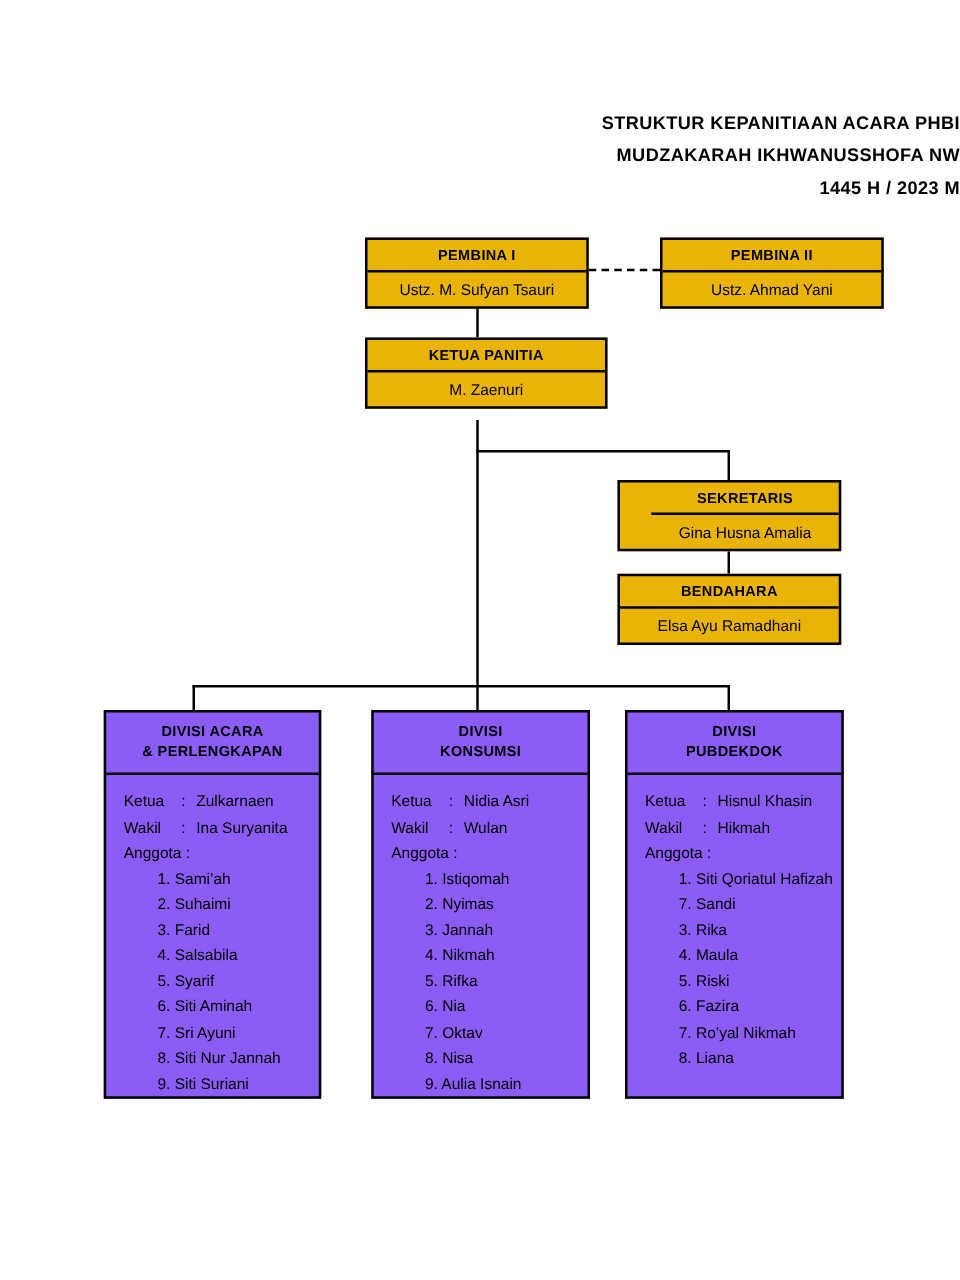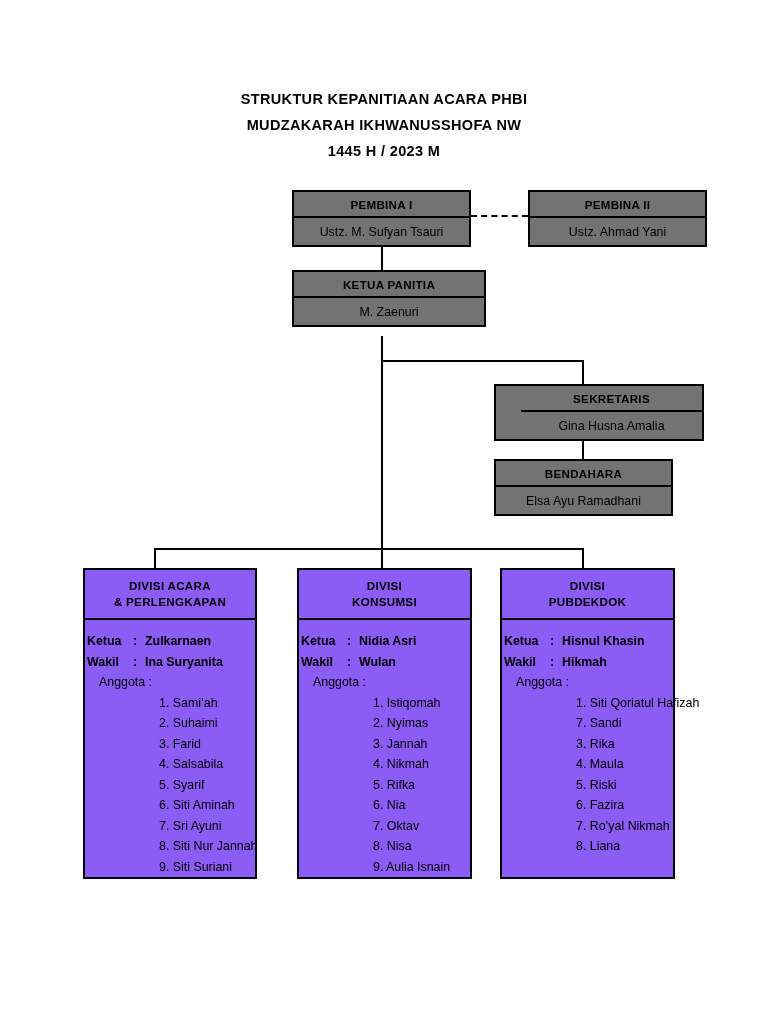--- a/index.html
+++ b/index.html
@@ -15,36 +15,36 @@
     font-family: "Liberation Sans", sans-serif;
     color: #000000;
   }
 
   
   .title-block {
     position: absolute;
     left: 0;
     top: 86px;
     width: 768px;
-    text-align: center;
+    text-align: right;
   }
   .title-line {
     font-size: 14.5px;
     font-weight: bold;
     letter-spacing: .35px;
     line-height: 26px;
     white-space: pre;
   }
 
   
   .node {
     position: absolute;
     box-sizing: border-box;
     border: 2.2px solid #000;
-    background: #737373;
+    background: #eab308;
   }
   .node-head {
     box-sizing: border-box;
     border-bottom: 2.2px solid #000;
     text-align: center;
     font-weight: bold;
     font-size: 11.6px;
     letter-spacing: .3px;
     display: flex;
     align-items: center;
@@ -83,36 +83,34 @@
     letter-spacing: .3px;
     line-height: 16px;
     text-align: center;
   }
   .division .div-body {
     padding: 11px 0 0 0;
     font-size: 12.4px;
   }
   .kv {
     display: flex;
-    padding-left: 2px;
+    padding-left: 14px;
     line-height: 20.5px;
-    font-weight: bold;
   }
   .kv .k { width: 46px; flex: none; }
   .kv .sep { width: 12px; flex: none; }
   .kv .v { flex: 1; }
   .anggota-label {
     padding-left: 14px;
     line-height: 20.5px;
   }
   .member {
     padding-left: 41px;
     line-height: 20.5px;
     white-space: nowrap;
-    margin-left: 33px;
   }
 
   
   .ln {
     position: absolute;
     background: #000;
   }
   .ln-dash {
     position: absolute;
     border-top: 2.2px dashed #000;
@@ -152,21 +150,21 @@
 <div class="node top-node" style="left:528px; top:190px; width:179px;">
   <div class="node-head">PEMBINA II</div>
   <div class="node-body">Ustz. Ahmad Yani</div>
 </div>
 
 <div class="node top-node" style="left:292px; top:270px; width:194px;">
   <div class="node-head">KETUA PANITIA</div>
   <div class="node-body">M. Zaenuri</div>
 </div>
 
-<div class="node top-node" style="left:494px; top:384px; width:210px;padding-left:25px;">
+<div class="node top-node" style="left:494px; top:384px; width:179px;padding-left:25px;">
   <div class="node-head">SEKRETARIS</div>
   <div class="node-body">Gina Husna Amalia</div>
 </div>
 
 <div class="node top-node" style="left:494px; top:459px; width:179px;">
   <div class="node-head">BENDAHARA</div>
   <div class="node-body">Elsa Ayu Ramadhani</div>
 </div>
 
 <div class="division" style="left:83px; top:568px; width:174px; height:311px;">

